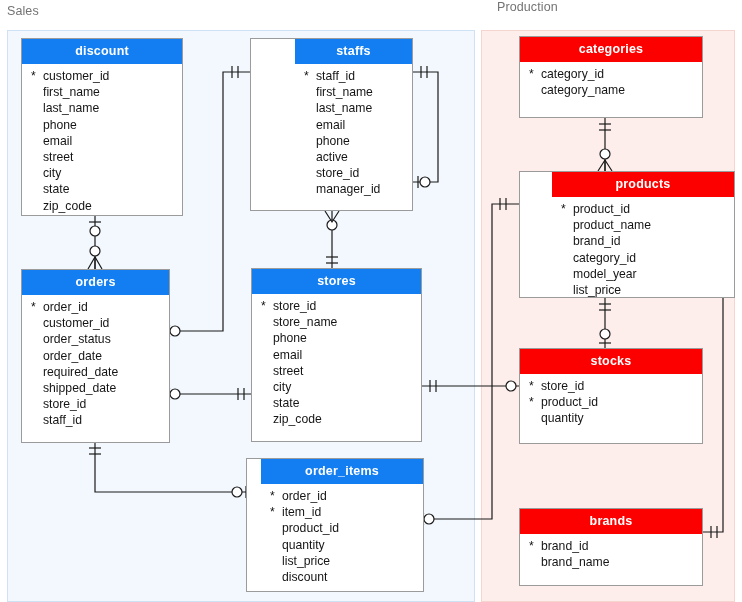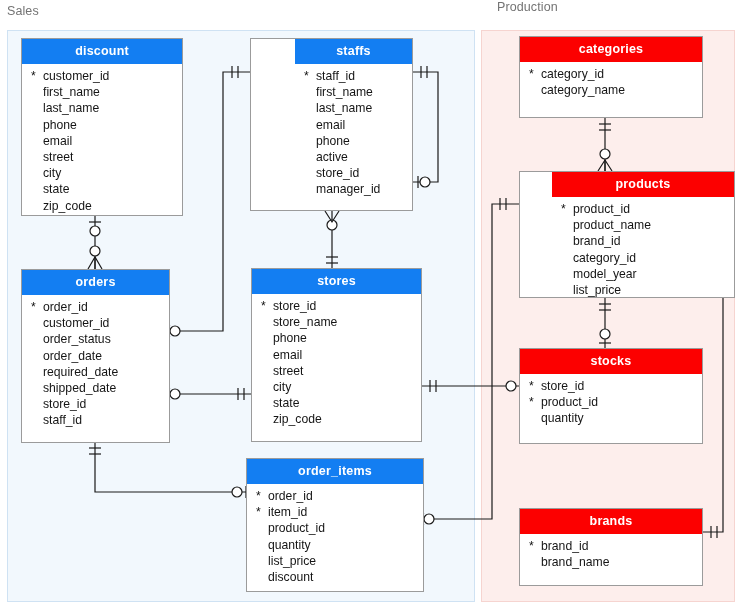--- a/index.html
+++ b/index.html
@@ -247,21 +247,21 @@
         <div class="attr nokey"><span class="pk"></span><span class="nm">store_name</span></div>
         <div class="attr nokey"><span class="pk"></span><span class="nm">phone</span></div>
         <div class="attr nokey"><span class="pk"></span><span class="nm">email</span></div>
         <div class="attr nokey"><span class="pk"></span><span class="nm">street</span></div>
         <div class="attr nokey"><span class="pk"></span><span class="nm">city</span></div>
         <div class="attr nokey"><span class="pk"></span><span class="nm">state</span></div>
         <div class="attr nokey"><span class="pk"></span><span class="nm">zip_code</span></div>
       </div>
   </div>
 
-  <div class="entity t-sales" style="left:246px;top:458px;width:178px;height:134px;">
+  <div class="entity t-sales" style="left:246px;top:458px;width:178px;height:134px;padding-left:14px;">
     <div class="entity-title">order_items</div>
     <div class="entity-body">
         <div class="attr"><span class="pk">*</span><span class="nm">order_id</span></div>
         <div class="attr"><span class="pk">*</span><span class="nm">item_id</span></div>
         <div class="attr nokey"><span class="pk"></span><span class="nm">product_id</span></div>
         <div class="attr nokey"><span class="pk"></span><span class="nm">quantity</span></div>
         <div class="attr nokey"><span class="pk"></span><span class="nm">list_price</span></div>
         <div class="attr nokey"><span class="pk"></span><span class="nm">discount</span></div>
       </div>
   </div>

